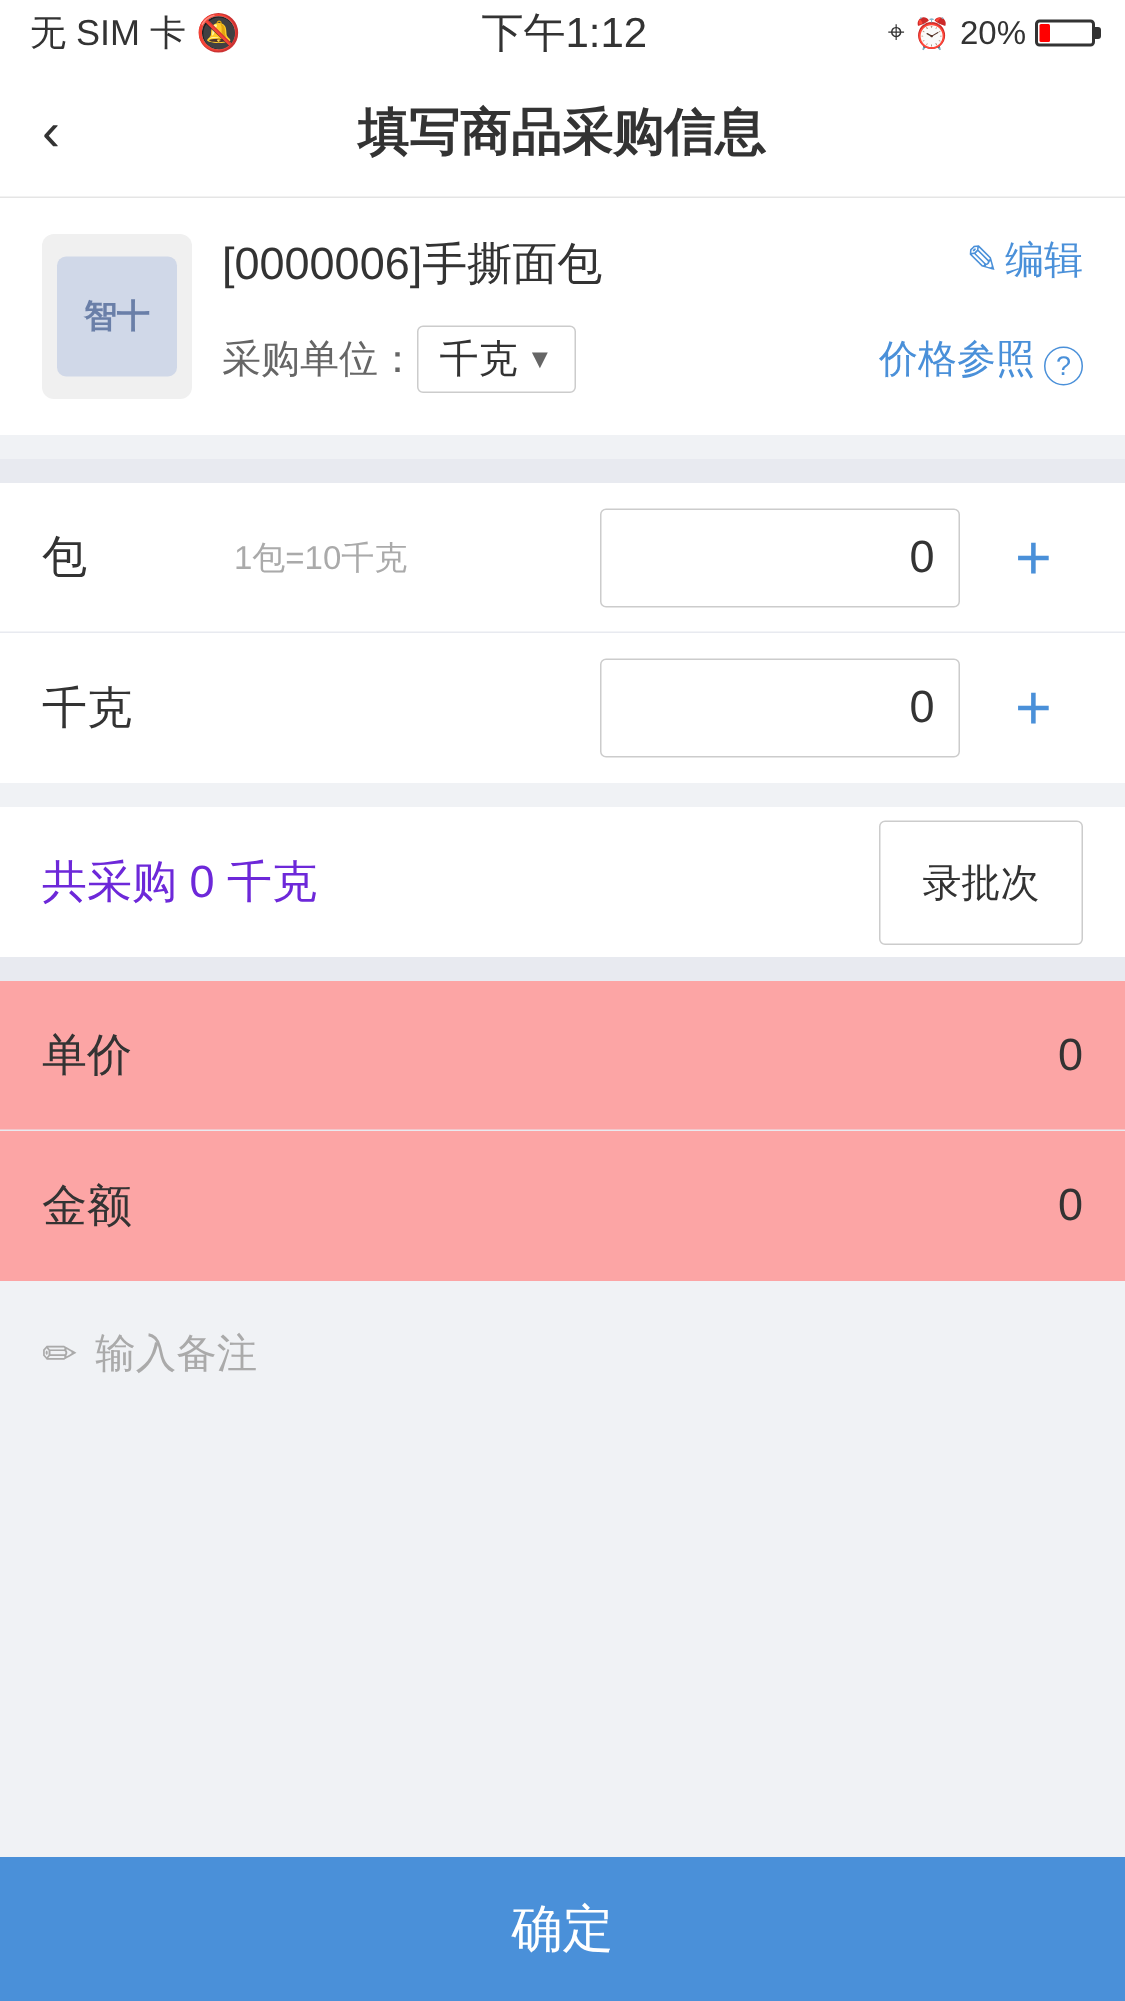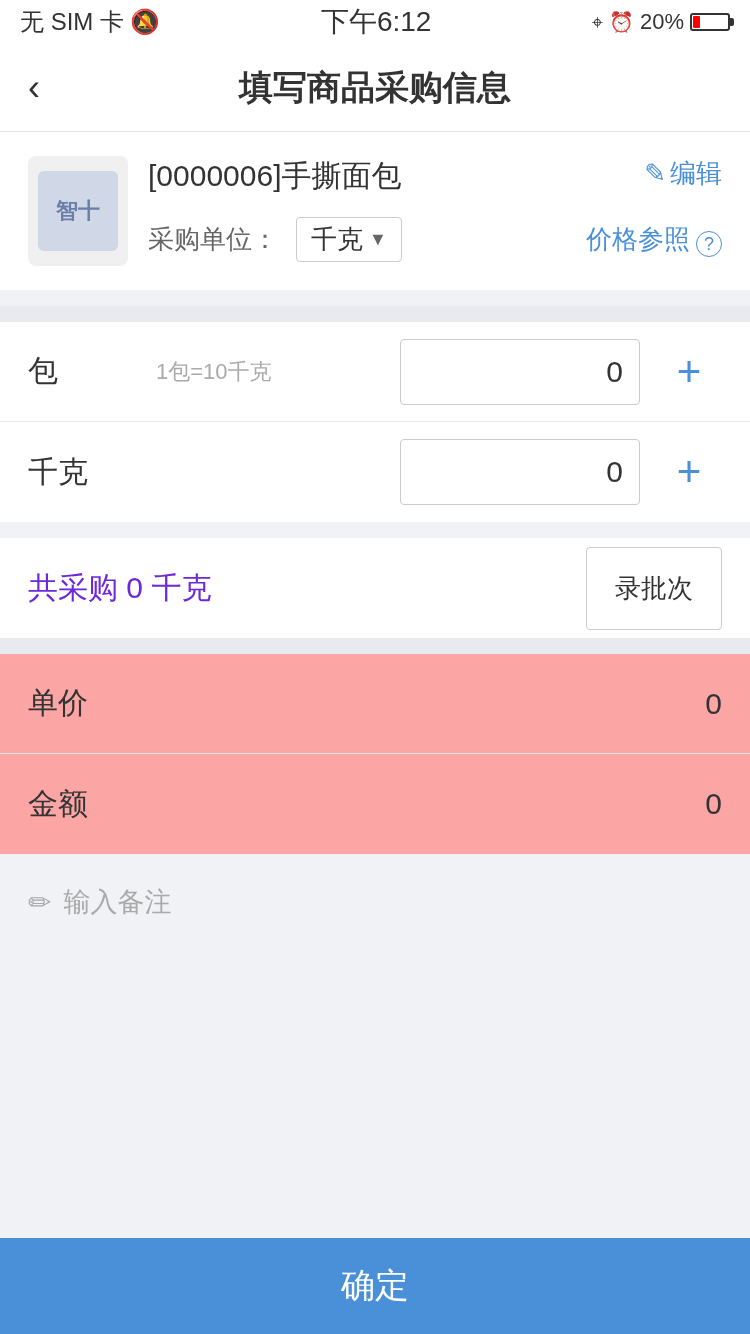--- a/index.html
+++ b/index.html
@@ -273,21 +273,21 @@
       cursor: pointer;
     }
   </style>
 </head>
 <body>
 
 <div class="status-bar">
   <div class="status-left">
     <span>无 SIM 卡 🔕</span>
   </div>
-  <div class="status-center">下午6:12</div>
+  <div class="status-center">下午1:12</div>
   <div class="status-right">
     <span style="font-size:20px;">⌖</span>
     <span style="font-size:20px;">⏰</span>
     <span>20%</span>
     <div class="battery-icon">
       <div class="battery-fill"></div>
     </div>
   </div>
 </div>
 
@@ -304,21 +304,21 @@
     </div>
     <div class="product-info">
       <div class="product-top">
         <span class="product-name">[0000006]手撕面包</span>
         <div class="edit-btn">
           <span>✎</span>
           <span>编辑</span>
         </div>
       </div>
       <div class="product-unit-row">
-        <div style="display:flex;align-items:center;gap:18px;">
+        <div style="display:flex;align-items:center;">
           <span class="unit-label">采购单位：</span>
           <div class="unit-select">
             <span>千克</span>
             <span style="font-size:18px;color:#666;">▼</span>
           </div>
         </div>
         <div class="price-ref">
           <span>价格参照</span>
           <div class="help-icon">?</div>
         </div>

